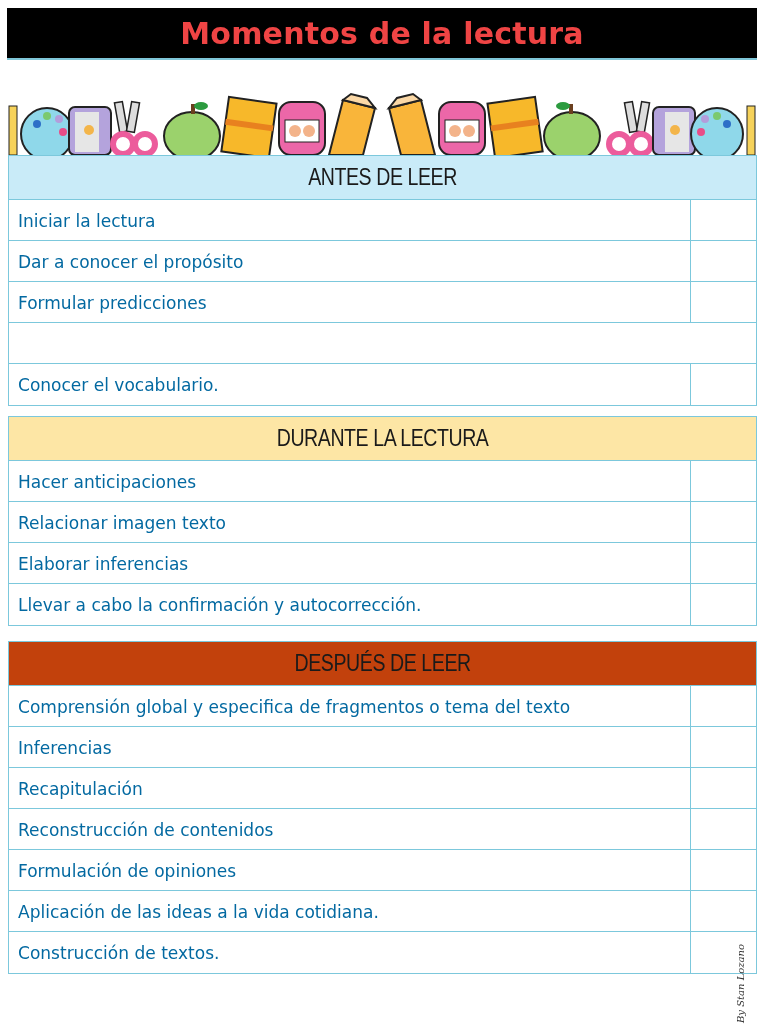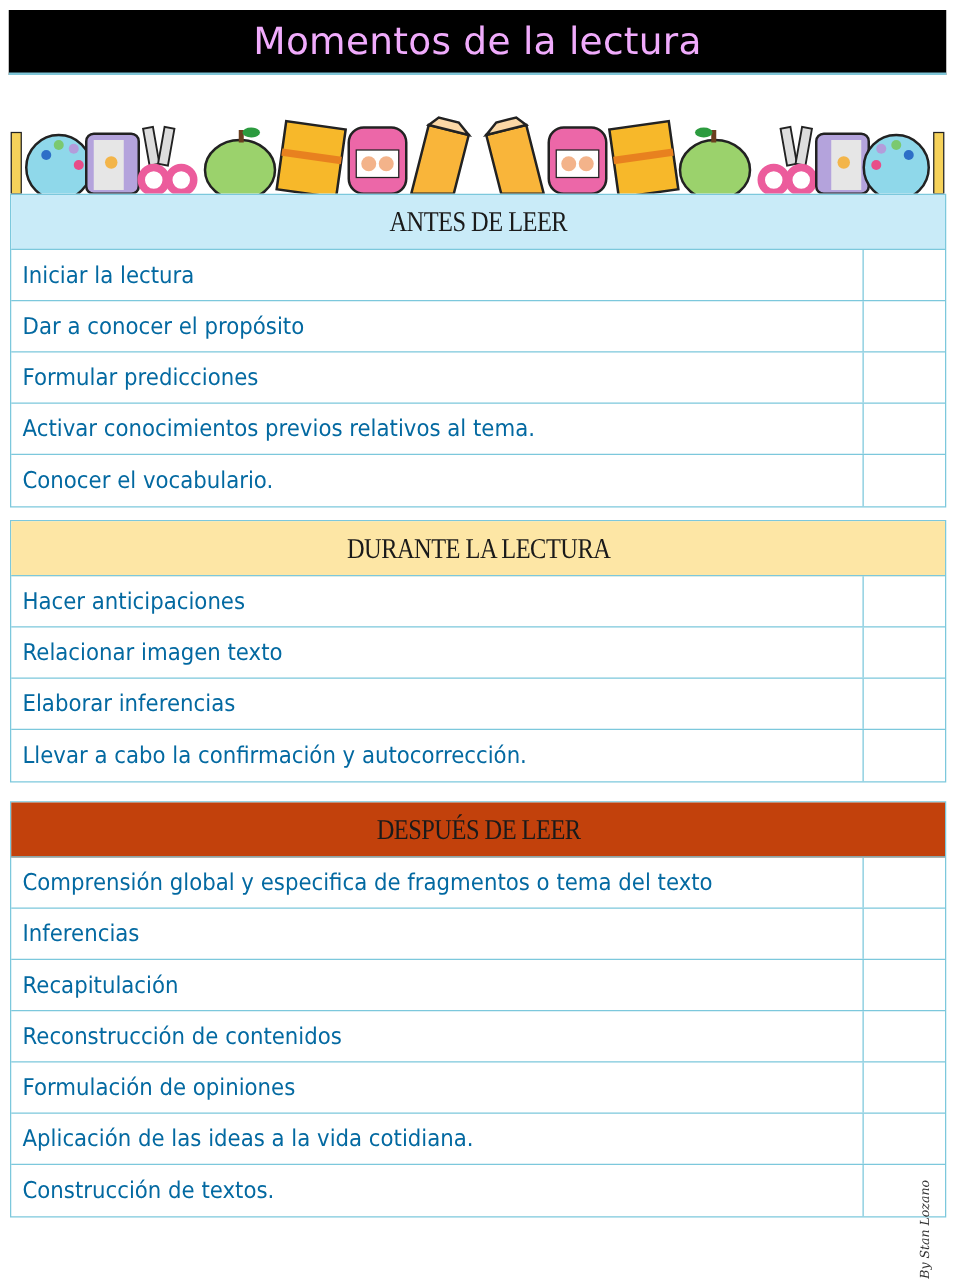--- a/index.html
+++ b/index.html
@@ -5,36 +5,36 @@
   html, body { margin: 0; padding: 0; }
   body {
     width: 768px; height: 1024px; background: #ffffff; position: relative;
     font-family: "DejaVu Sans", sans-serif; color: #1a1a1a; overflow: hidden;
   }
   .title-bar {
     position: absolute; left: 7px; top: 8px; width: 750px; height: 50px;
     background: #000; border-bottom: 2px solid #7fc6d8;
     display: flex; align-items: center; justify-content: center;
   }
-  .title-bar span { color: #f0abfc; font-size: 30px; letter-spacing: 0.2px; }
+  .title-bar span { color: #ef4444; font-size: 30px; letter-spacing: 0.2px; font-weight: bold; }
 
   .border-art {
     position: absolute; left: 7px; top: 92px; width: 750px; height: 63px;
     overflow: hidden;
   }
   .border-art svg { display: block; }
 
   .section {
     position: absolute; left: 8px; width: 749px;
     border: 1.5px solid #7cc8dc; box-sizing: border-box;
   }
   .section-header {
     height: 43px; display: flex; align-items: center; justify-content: center;
     font-size: 23px; letter-spacing: -0.5px; border-bottom: 1.5px solid #7cc8dc;
-    font-family: Liberation Serif, serif;
+    font-family: Liberation Sans, sans-serif;
     transform-origin: center;
   }
   .section-header span { display: inline-block; transform: scaleX(0.85); }
   .row {
     display: flex; height: 41px; border-bottom: 1.5px solid #7cc8dc; box-sizing: border-box;
   }
   .row:last-child { border-bottom: none; text-align: right; }
   .row .label {
     flex: 1; display: flex; align-items: center; padding-left: 9px;
     font-size: 18.5px; color: #0369a1; border-right: 1.5px solid #7cc8dc;
@@ -151,23 +151,20 @@
       </div>
     <div class="check"></div>
   </div>
   <div class="row">
     <div class="label">
         <span>Formular predicciones</span>
       </div>
     <div class="check"></div>
   </div>
   <div class="row">
-    <div class="label">
-        <span>Activar conocimientos previos relativos al tema.</span>
-      </div>
     <div class="check"></div>
   </div>
   <div class="row">
     <div class="label">
         <span>Conocer el vocabulario.</span>
       </div>
     <div class="check"></div>
   </div>
 </div>
 

